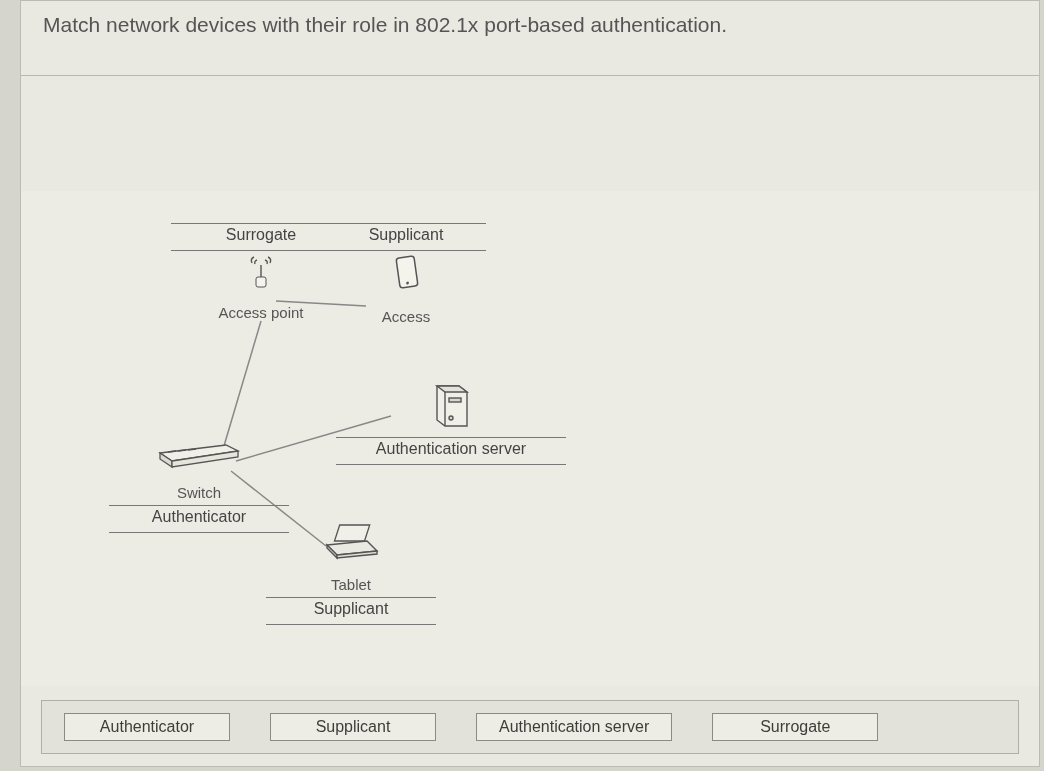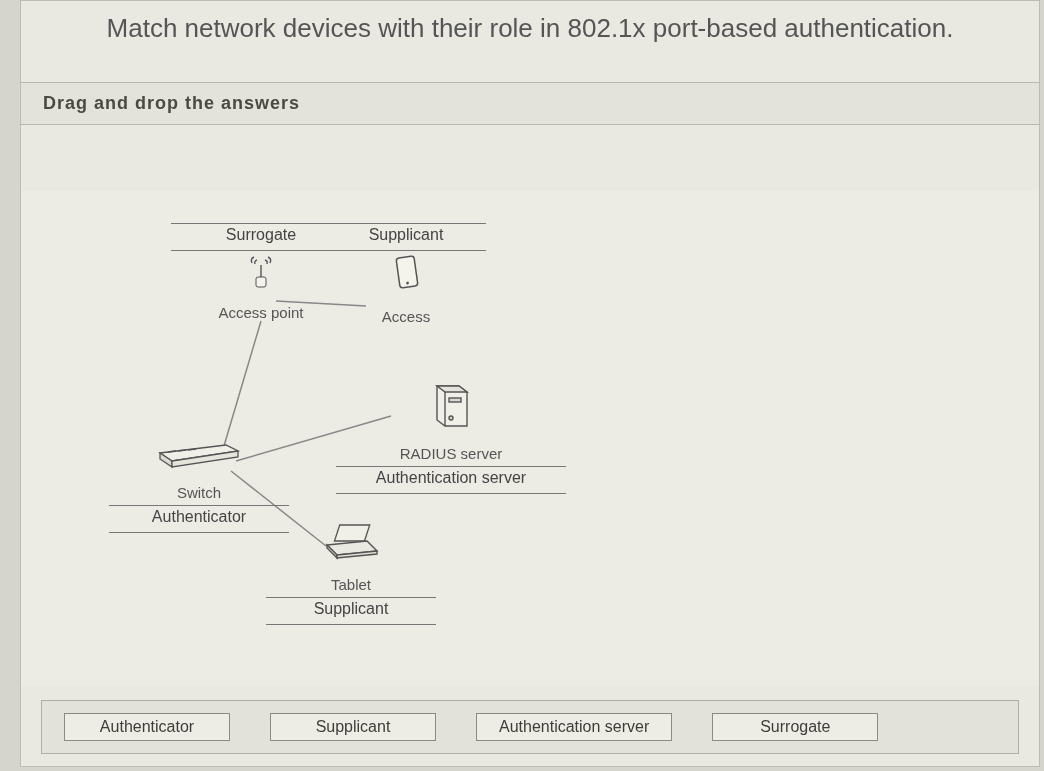--- a/index.html
+++ b/index.html
@@ -17,25 +17,24 @@
     left: 20px;
     right: 4px;
     top: 0;
     bottom: 4px;
     background: #e9e8e1;
     border: 1px solid #bdbcb4;
     box-sizing: border-box;
   }
   .question-area {
     padding: 8px 22px 20px 22px;
-    font-size: 26px;
+    font-size: 21px;
     line-height: 1.5;
     color: #555;
     border-bottom: 1px solid #b8b7af;
-    text-align: center;
   }
   .question-area p { margin: 0 0 14px 0; }
   .dd-header {
     padding: 10px 22px;
     font-size: 18px;
     font-weight: 600;
     letter-spacing: 1px;
     color: #4a4a45;
     border-bottom: 1px solid #b8b7af;
     background: #e4e3db;
@@ -114,21 +113,20 @@
 </style>
 </head>
 <body>
 
 <div class="panel">
 
   <div class="question-area">
     <p>Match network devices with their role in 802.1x port-based authentication.</p>
   </div>
 
-  <div class="dd-header">Drag and drop the answers</div>
 
   <div class="workspace">
     <div class="diagram">
 
       <svg class="wires">
         <g stroke="#888" stroke-width="1.5" fill="none">
 
           <line x1="120" y1="235" x2="160" y2="100"></line>
 
           <line x1="175" y1="80" x2="265" y2="85"></line>
@@ -172,21 +170,20 @@
           <svg width="44" height="54" viewBox="0 0 44 54">
             <g stroke="#555" stroke-width="1.4">
               <path d="M8 10 L30 10 L38 16 L38 50 L16 50 L8 44 Z" fill="#f0efe8"></path>
               <path d="M30 10 L38 16 L16 16 L8 10 Z" fill="#e4e3db"></path>
               <path d="M16 16 L16 50" fill="none"></path>
               <rect x="20" y="22" width="12" height="4" fill="#d8d7cf"></rect>
               <circle cx="22" cy="42" r="2" fill="#d8d7cf"></circle>
             </g>
           </svg>
         </span>
-        <div class="device-label">RADIUS server</div>
         <div class="drop-slot bot" style="min-width:200px;">Authentication server</div>
       </div>
 
       <div class="node" style="left:8px; top:218px; width:180px;">
         <span class="icon">
           <svg width="86" height="30" viewBox="0 0 86 30">
             <g stroke="#555" stroke-width="1.3">
               <path d="M4 14 L70 6 L82 12 L16 22 Z" fill="#f0efe8"></path>
               <path d="M4 14 L4 20 L16 28 L16 22 Z" fill="#dcdad1"></path>
               <path d="M16 22 L82 12 L82 18 L16 28 Z" fill="#e6e5dc"></path>

